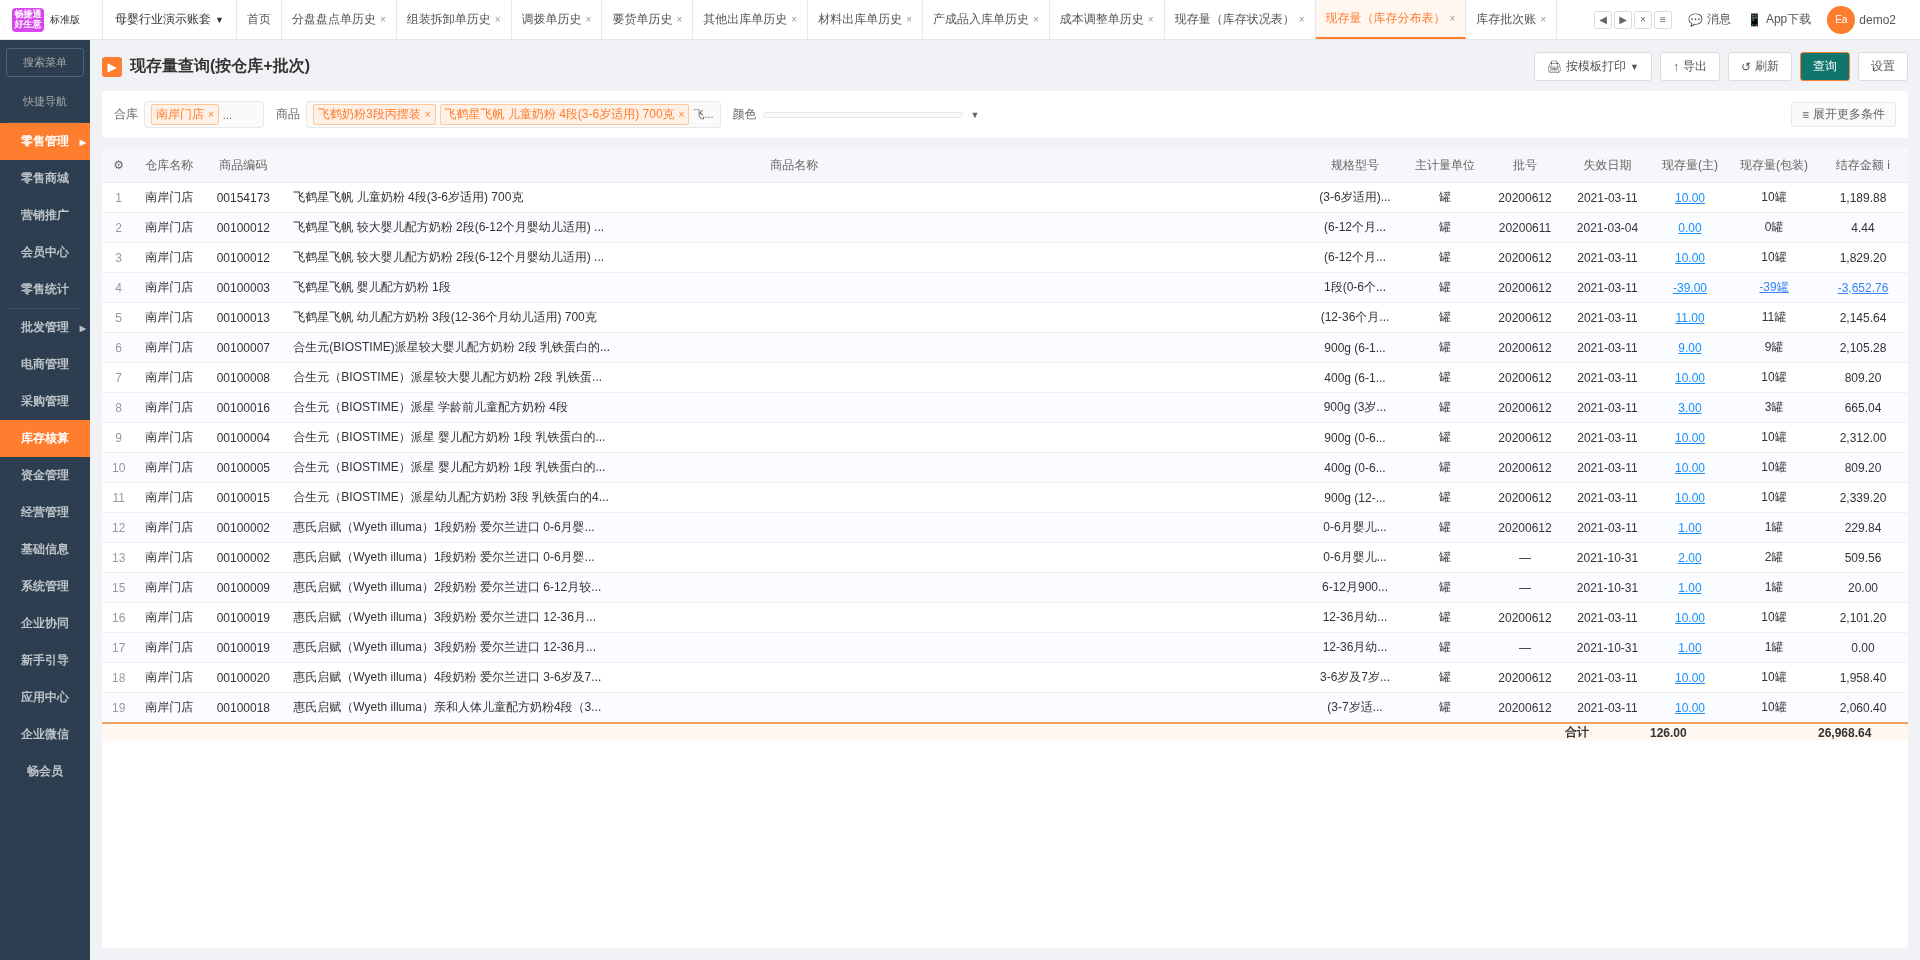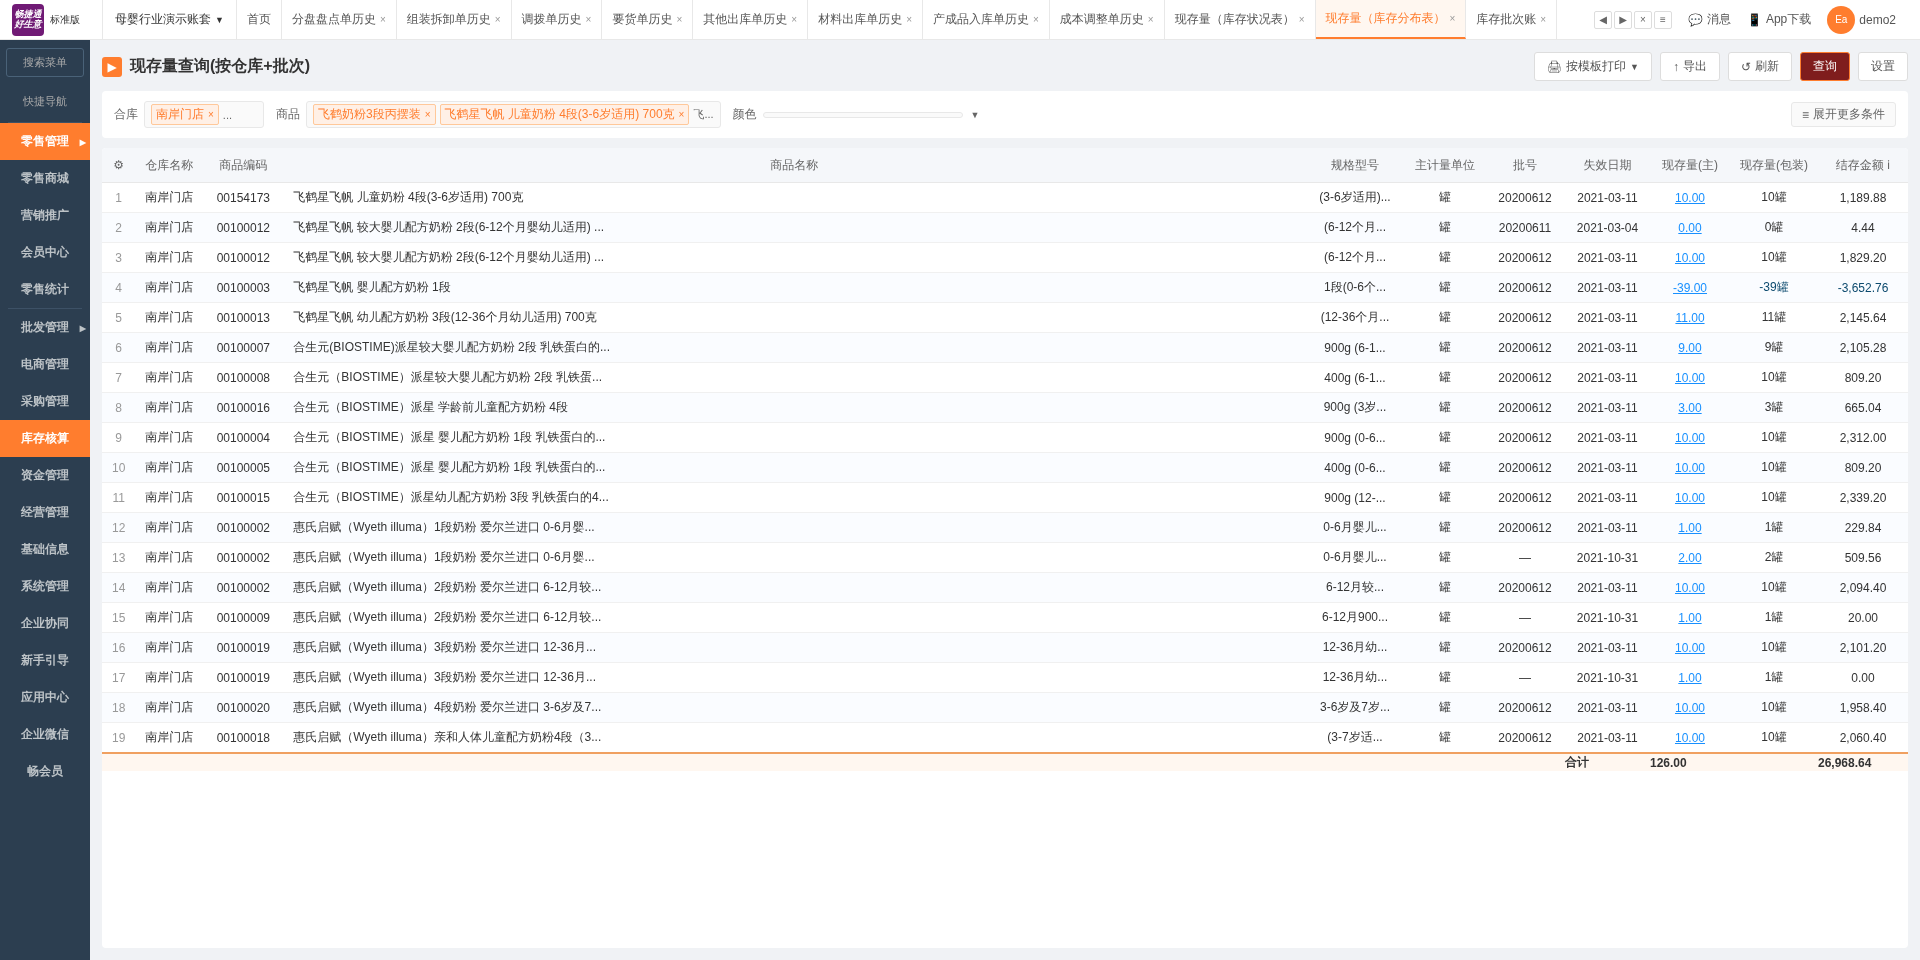--- a/index.html
+++ b/index.html
@@ -1,21 +1,21 @@
 <!DOCTYPE html>
 <html><head>
   <meta charset="utf-8">
   <style>
     * { box-sizing: border-box; margin: 0; padding: 0; font-family: 'Microsoft YaHei', Arial, sans-serif; font-size: 12px; }
     body { background: #f0f2f5; width: 1920px; height: 960px; overflow: hidden; display: flex; flex-direction: column; }
 
     
     .top-bar { background: #fff; height: 40px; display: flex; align-items: center; padding: 0 12px; border-bottom: 1px solid #e8e8e8; flex-shrink: 0; }
     .logo-area { display: flex; align-items: center; gap: 6px; width: 90px; flex-shrink: 0; }
-    .logo-icon { width: 32px; height: 32px; background: #701a75; border-radius: 4px; display: flex; align-items: center; justify-content: center; color: white; font-size: 10px; font-weight: bold; font-style: italic; }
+    .logo-icon { width: 32px; height: 24px; background: #d946ef; border-radius: 4px; display: flex; align-items: center; justify-content: center; color: white; font-size: 10px; font-weight: bold; }
     .logo-text { font-size: 10px; color: #333; line-height: 1.2; }
     .industry-selector { display: flex; align-items: center; gap: 4px; padding: 0 12px; border-left: 1px solid #e8e8e8; border-right: 1px solid #e8e8e8; cursor: pointer; color: #333; font-size: 12px; height: 100%; }
     .tabs-area { flex: 1; display: flex; align-items: flex-end; overflow: hidden; height: 100%; }
     .top-tab { display: flex; align-items: center; padding: 0 10px; height: 100%; font-size: 12px; color: #555; border-right: 1px solid #e8e8e8; cursor: pointer; white-space: nowrap; gap: 4px; }
     .top-tab.active { background: #fff7f0; color: #ff7d2e; border-bottom: 2px solid #ff7d2e; }
     .top-tab .close-x { color: #999; font-size: 10px; }
     .tab-nav-arrows { display: flex; align-items: center; gap: 2px; padding: 0 4px; }
     .tab-nav-btn { width: 18px; height: 18px; display: flex; align-items: center; justify-content: center; border: 1px solid #ddd; border-radius: 2px; cursor: pointer; color: #666; font-size: 10px; }
     .top-right { display: flex; align-items: center; gap: 16px; padding: 0 12px; }
     .top-right-item { display: flex; align-items: center; gap: 4px; cursor: pointer; color: #555; font-size: 12px; }
@@ -37,42 +37,42 @@
 
     
     .content-area { flex: 1; display: flex; flex-direction: column; overflow: hidden; background: #f0f2f5; }
 
     
     .page-content { flex: 1; padding: 12px; overflow: hidden; display: flex; flex-direction: column; }
     .page-header { display: flex; align-items: center; justify-content: space-between; margin-bottom: 10px; }
     .page-title { font-size: 16px; font-weight: bold; color: #333; }
     .page-actions { display: flex; align-items: center; gap: 8px; }
     .action-btn { display: flex; align-items: center; gap: 4px; padding: 5px 12px; border-radius: 3px; cursor: pointer; font-size: 12px; border: 1px solid #ddd; background: #fff; color: #555; }
-    .btn-primary { background: #7f1d1d; color: white; border-color: #ff7d2e; }
+    .btn-primary { background: #0f766e; color: white; border-color: #ff7d2e; }
 
     
     .filter-area { background: #fff; border-radius: 4px; padding: 10px 12px; margin-bottom: 10px; flex-shrink: 0; }
     .filter-row { display: flex; align-items: center; gap: 12px; flex-wrap: wrap; }
     .filter-item { display: flex; align-items: center; gap: 6px; }
     .filter-label { color: #666; font-size: 12px; white-space: nowrap; }
     .filter-tag-group { display: flex; align-items: center; gap: 4px; border: 1px solid #e8e8e8; border-radius: 3px; padding: 2px 6px; min-width: 120px; background: #fafafa; }
     .filter-tag { display: flex; align-items: center; gap: 2px; background: #fff0e6; border: 1px solid #ffc89a; border-radius: 2px; padding: 1px 4px; color: #ff7d2e; font-size: 11px; }
     .filter-tag .remove { cursor: pointer; color: #ff7d2e; font-size: 10px; margin-left: 2px; }
     .filter-more { color: #666; font-size: 11px; }
     .expand-btn { display: flex; align-items: center; gap: 4px; color: #666; cursor: pointer; font-size: 12px; border: 1px solid #e8e8e8; border-radius: 3px; padding: 3px 10px; background: #fafafa; }
 
     
     .table-container { flex: 1; background: #fff; border-radius: 4px; overflow: hidden; display: flex; flex-direction: column; }
     .table-scroll { flex: 1; overflow-y: auto; }
     table { width: 100%; border-collapse: collapse; }
     thead th { background: #f5f7fa; border-bottom: 1px solid #e8e8e8; padding: 8px 10px; text-align: center; color: #666; font-weight: normal; font-size: 12px; white-space: nowrap; position: sticky; top: 0; z-index: 1; }
     tbody td { border-bottom: 1px solid #f0f0f0; padding: 6px 10px; text-align: center; color: #333; font-size: 12px; white-space: nowrap; }
     tbody tr:nth-child(even) { background: #fafcff; }
     .text-left { text-align: left; }
-    .text-red { color: #0c4a6e; }
+    .text-red { color: #3b82f6; text-decoration: underline; }
     .text-underline { text-decoration: underline; color: #1890ff; cursor: pointer; }
     .row-num { color: #999; }
     .footer-row td { background: #fff7f0; font-weight: bold; color: #333; border-top: 2px solid #f0a060; }
   </style>
 </head>
 <body>
 
 <div class="top-bar">
   <div class="logo-area">
     <div class="logo-icon">
@@ -490,33 +490,20 @@
     <td class="text-left" style="max-width:300px; overflow:hidden; text-overflow:ellipsis; white-space:nowrap;">惠氏启赋（Wyeth illuma）1段奶粉 爱尔兰进口 0-6月婴...</td>
     <td>0-6月婴儿...</td>
     <td>罐</td>
     <td>—</td>
     <td>2021-10-31</td>
     <td class="text-underline">2.00</td>
     <td class="">2罐</td>
     <td class="">509.56</td>
   </tr>
                 <tr>
-    <td class="row-num">14</td>
-    <td>南岸门店</td>
-    <td>00100002</td>
-    <td class="text-left" style="max-width:300px; overflow:hidden; text-overflow:ellipsis; white-space:nowrap;">惠氏启赋（Wyeth illuma）2段奶粉 爱尔兰进口 6-12月较...</td>
-    <td>6-12月较...</td>
-    <td>罐</td>
-    <td>20200612</td>
-    <td>2021-03-11</td>
-    <td class="text-underline">10.00</td>
-    <td class="">10罐</td>
-    <td class="">2,094.40</td>
-  </tr>
-                <tr>
     <td class="row-num">15</td>
     <td>南岸门店</td>
     <td>00100009</td>
     <td class="text-left" style="max-width:300px; overflow:hidden; text-overflow:ellipsis; white-space:nowrap;">惠氏启赋（Wyeth illuma）2段奶粉 爱尔兰进口 6-12月较...</td>
     <td>6-12月900...</td>
     <td>罐</td>
     <td>—</td>
     <td>2021-10-31</td>
     <td class="text-underline">1.00</td>
     <td class="">1罐</td>

